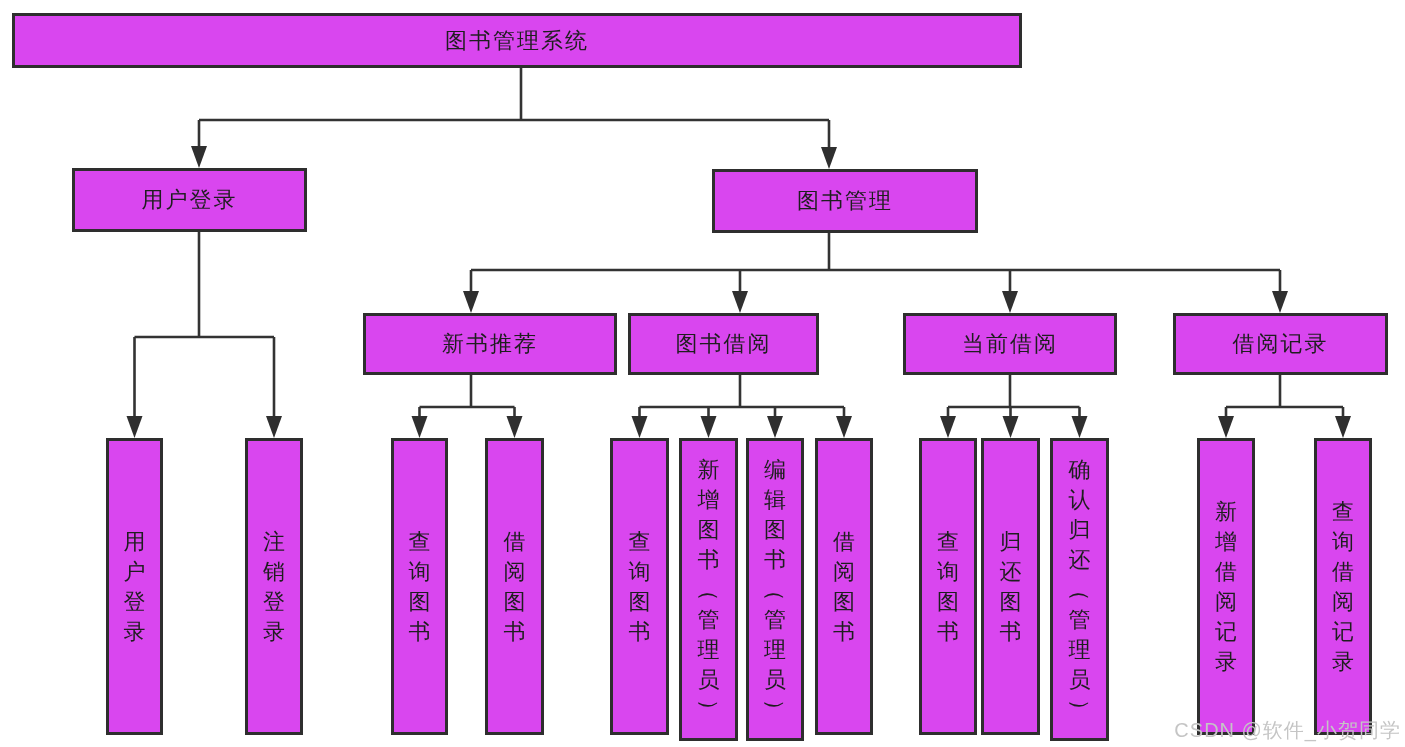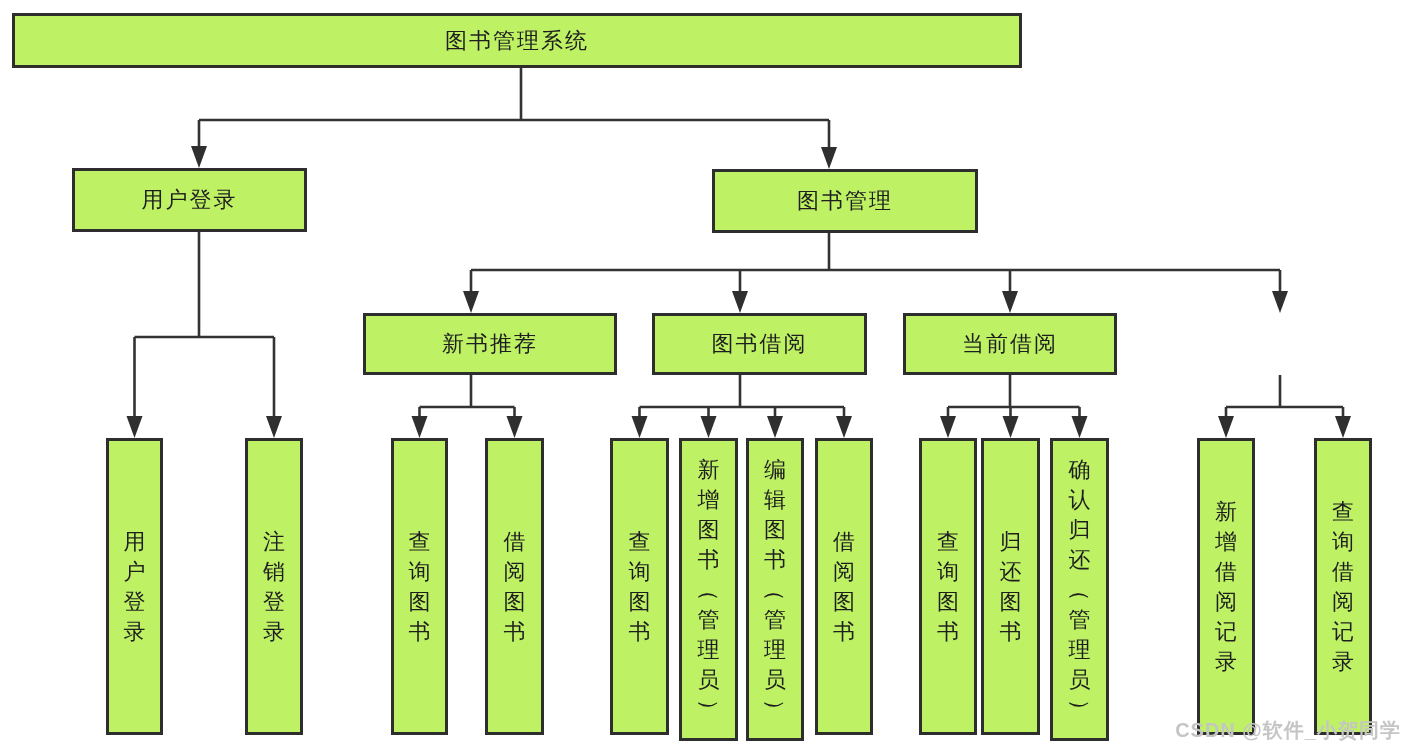--- a/index.html
+++ b/index.html
@@ -4,37 +4,37 @@
 <style>
   html,body{margin:0;padding:0;background:#ffffff;}
   .canvas{
     position:relative;width:1405px;height:747px;background:#ffffff;
     font-family:"Liberation Sans", sans-serif;overflow:hidden;
   }
   svg.connectors{position:absolute;left:0;top:0;z-index:1;}
   svg.connectors path{stroke:#333333;stroke-width:2.6;fill:none;}
   svg.connectors g.arrows path{fill:#2f2f2f;stroke:none;}
   .box{
-    position:absolute;background:#bef264;border:3px solid #2e2e2e;
+    position:absolute;background:#d946ef;border:3px solid #2e2e2e;
     box-sizing:border-box;display:flex;align-items:center;justify-content:center;
     z-index:2;
   }
   .box.h span{font-size:22px;letter-spacing:2px;color:#1e1e1e;white-space:nowrap;}
   .vtext{
     display:flex;flex-direction:column;align-items:center;justify-content:center;
     gap:8px;width:100%;height:100%;
   }
   .vchar{
     font-size:22px;line-height:1;height:22px;width:24px;color:#1e1e1e;
     display:flex;align-items:center;justify-content:center;
   }
   .vchar.rot{transform:rotate(90deg);}
   .watermark{
     position:absolute;right:4px;bottom:3px;z-index:3;
-    font-size:20px;letter-spacing:1px;color:#c5c5c5;white-space:nowrap;font-weight:bold;
+    font-size:20px;letter-spacing:1px;color:#c5c5c5;white-space:nowrap;
   }
 </style>
 </head>
 <body>
 
 <div class="canvas">
 
   <svg class="connectors" width="1405" height="747" viewBox="0 0 1405 747">
     <g class="lines">
 
@@ -108,25 +108,28 @@
   <div class="box h" style="left:72px;top:168px;width:235px;height:64px">
     <span>用户登录</span>
   </div>
   <div class="box h" style="left:712px;top:169px;width:266px;height:64px">
     <span>图书管理</span>
   </div>
 
   <div class="box h" style="left:363px;top:313px;width:254px;height:62px">
     <span>新书推荐</span>
   </div>
-  <div class="box h" style="left:652px;top:313px;width:215px;height:62px">
+  <div class="box h" style="left:628px;top:313px;width:191px;height:62px">
     <span>图书借阅</span>
   </div>
   <div class="box h" style="left:903px;top:313px;width:214px;height:62px">
     <span>当前借阅</span>
+  </div>
+  <div class="box h" style="left:1173px;top:313px;width:215px;height:62px">
+    <span>借阅记录</span>
   </div>
 
   <div class="box v" style="left:106px;top:438px;width:57px;height:297px">
     <span class="vtext">
         <div class="vchar">用</div>
         <div class="vchar">户</div>
         <div class="vchar">登</div>
         <div class="vchar">录</div>
       </span>
   </div>

